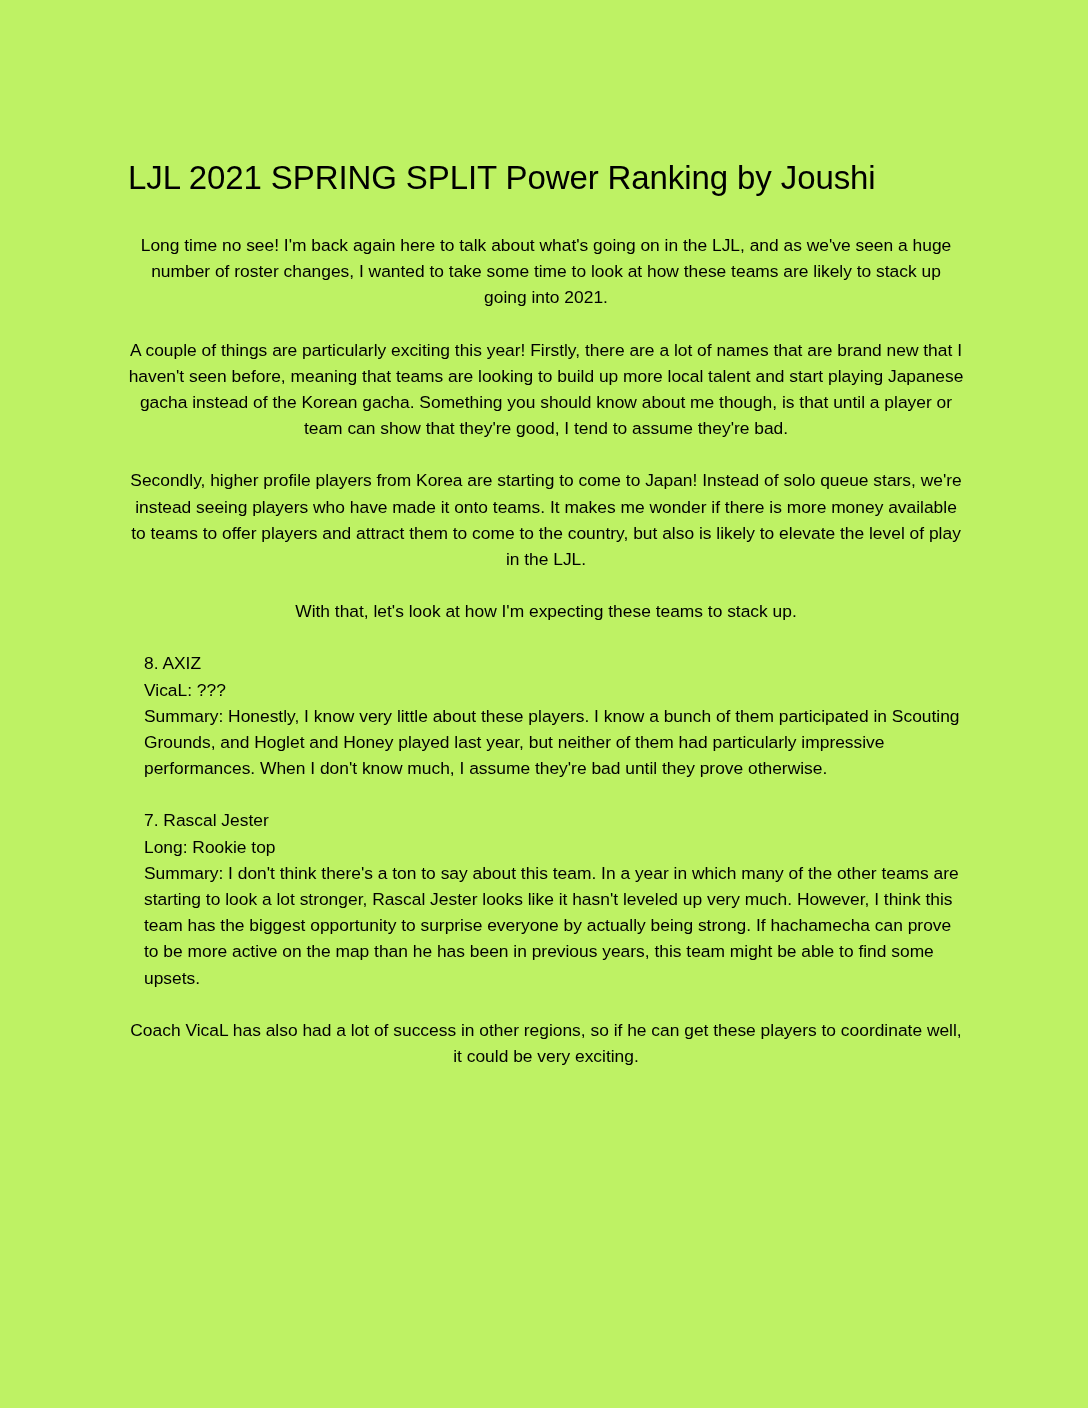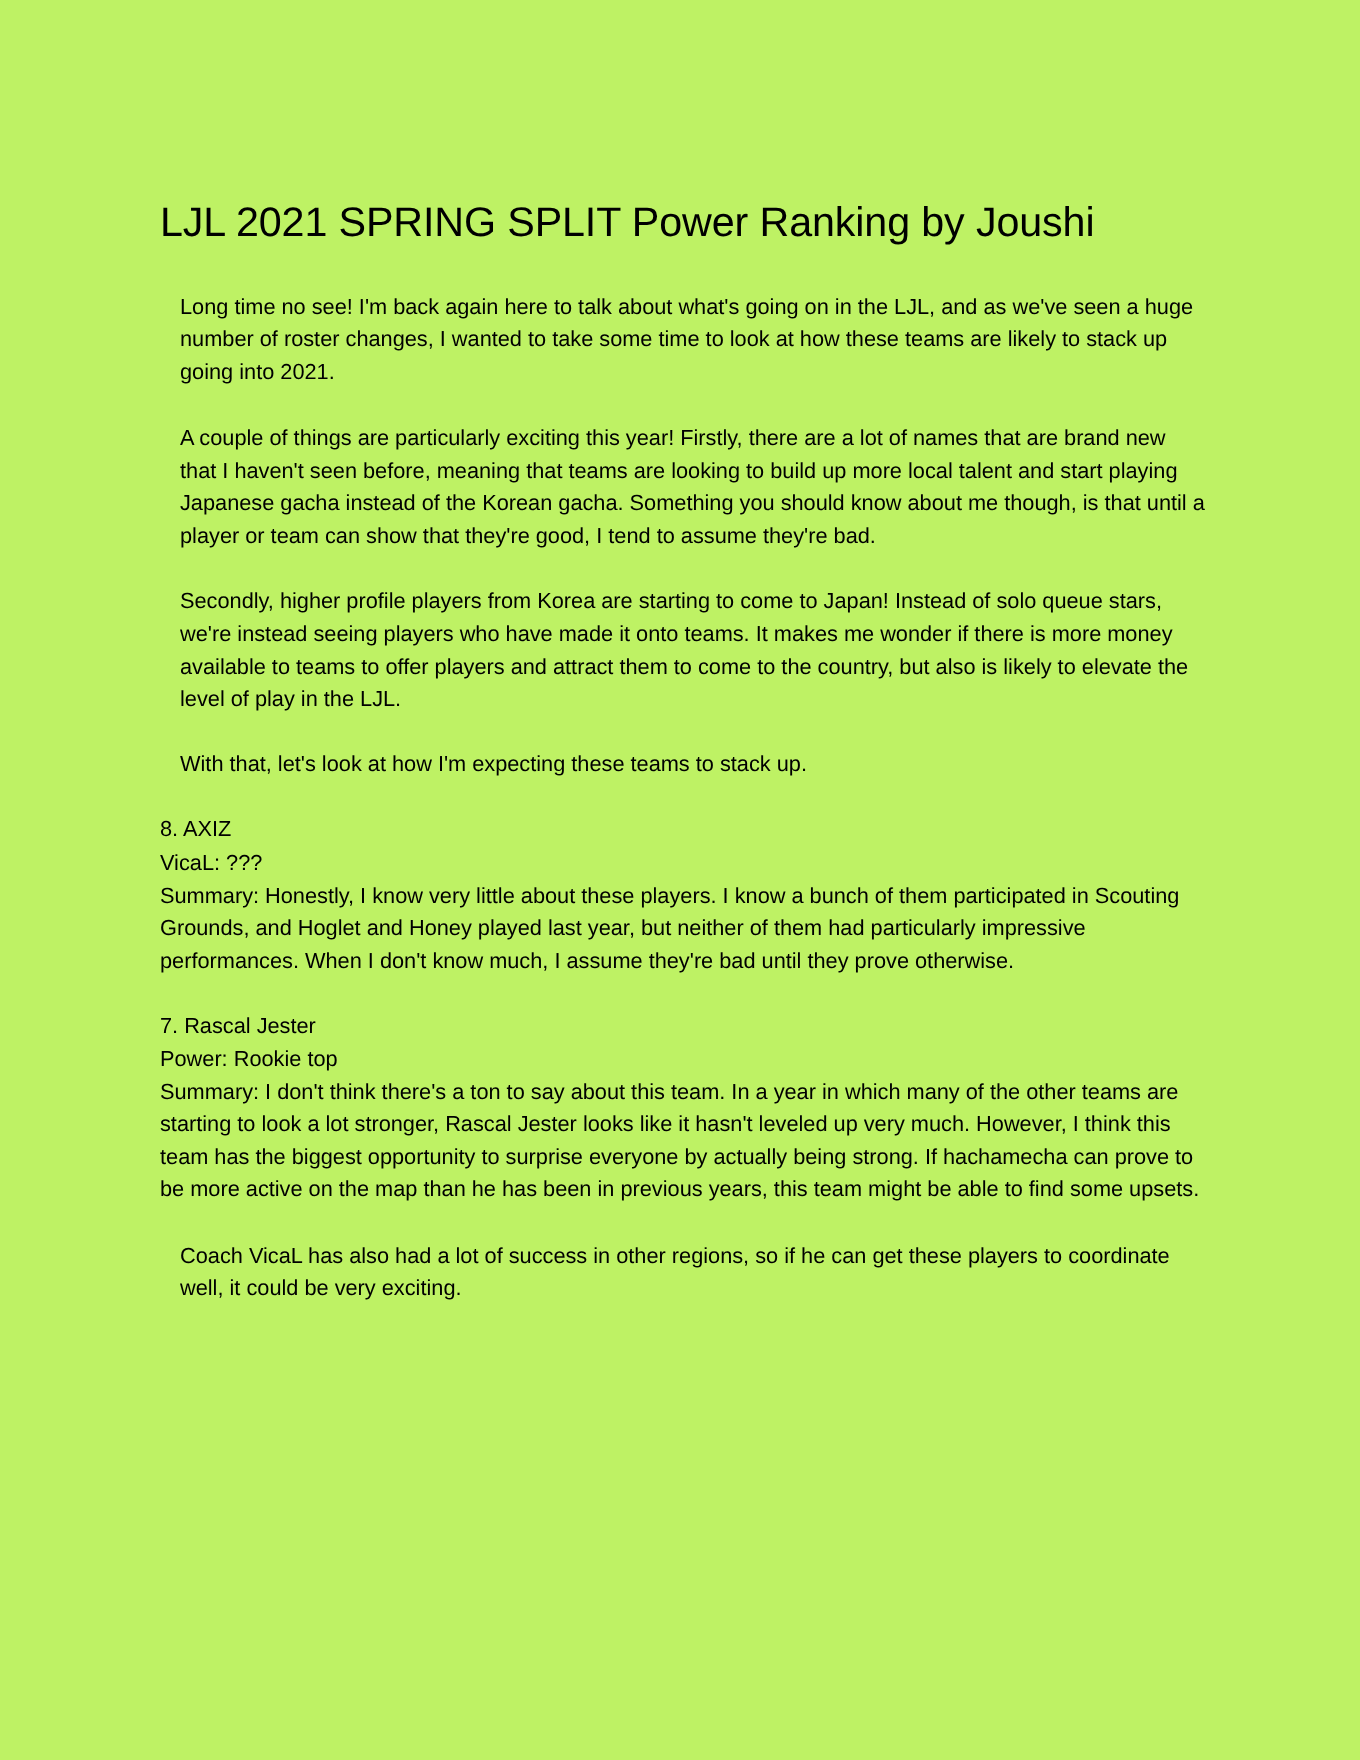--- a/index.html
+++ b/index.html
@@ -34,35 +34,36 @@
     font-size: 33px;
     font-weight: 400;
     line-height: 40px;
     letter-spacing: -0.1px;
     margin: 0 0 34px 0;
     white-space: nowrap;
   }
   .para {
     font-size: 17.4px;
     line-height: 26.2px;
-    margin: 0 0 26px 16px;
-    text-align: left;
+    margin: 0 0 26px 0;
+    text-align: center;
     word-spacing: 0px;
   }
   .para:last-child {
     margin-bottom: 0;
   }
   .block {
     font-size: 17.4px;
     line-height: 26.2px;
     margin: 0 0 26px 0;
   }
   .block .line {
     display: block;
     white-space: pre-wrap;
+    margin-left: 16px;
   }
 </style>
 </head>
 <body>
 
 <div class="page">
   <div class="content">
 
     <h1 class="doc-title">LJL 2021 SPRING SPLIT Power Ranking by Joushi</h1>
 
@@ -76,20 +77,20 @@
 
     <div class="block">
       <span class="line">8. AXIZ</span>
       <span class="line">VicaL: ???</span>
       <span class="line">Summary: Honestly, I know very little about these players. I know a bunch of them participated in Scouting Grounds, and Hoglet and Honey played last year, but neither of them had particularly impressive performances. When I don't know much, I assume they're bad until they prove otherwise.</span>
     </div>
 
 
     <div class="block">
       <span class="line">7. Rascal Jester</span>
-      <span class="line">Power: Rookie top</span>
+      <span class="line">Long: Rookie top</span>
       <span class="line">Summary: I don't think there's a ton to say about this team. In a year in which many of the other teams are starting to look a lot stronger, Rascal Jester looks like it hasn't leveled up very much. However, I think this team has the biggest opportunity to surprise everyone by actually being strong. If hachamecha can prove to be more active on the map than he has been in previous years, this team might be able to find some upsets.</span>
     </div>
 
     <p class="para">Coach VicaL has also had a lot of success in other regions, so if he can get these players to coordinate well, it could be very exciting.</p>
 
   </div>
 </div>
 
 </body></html>

